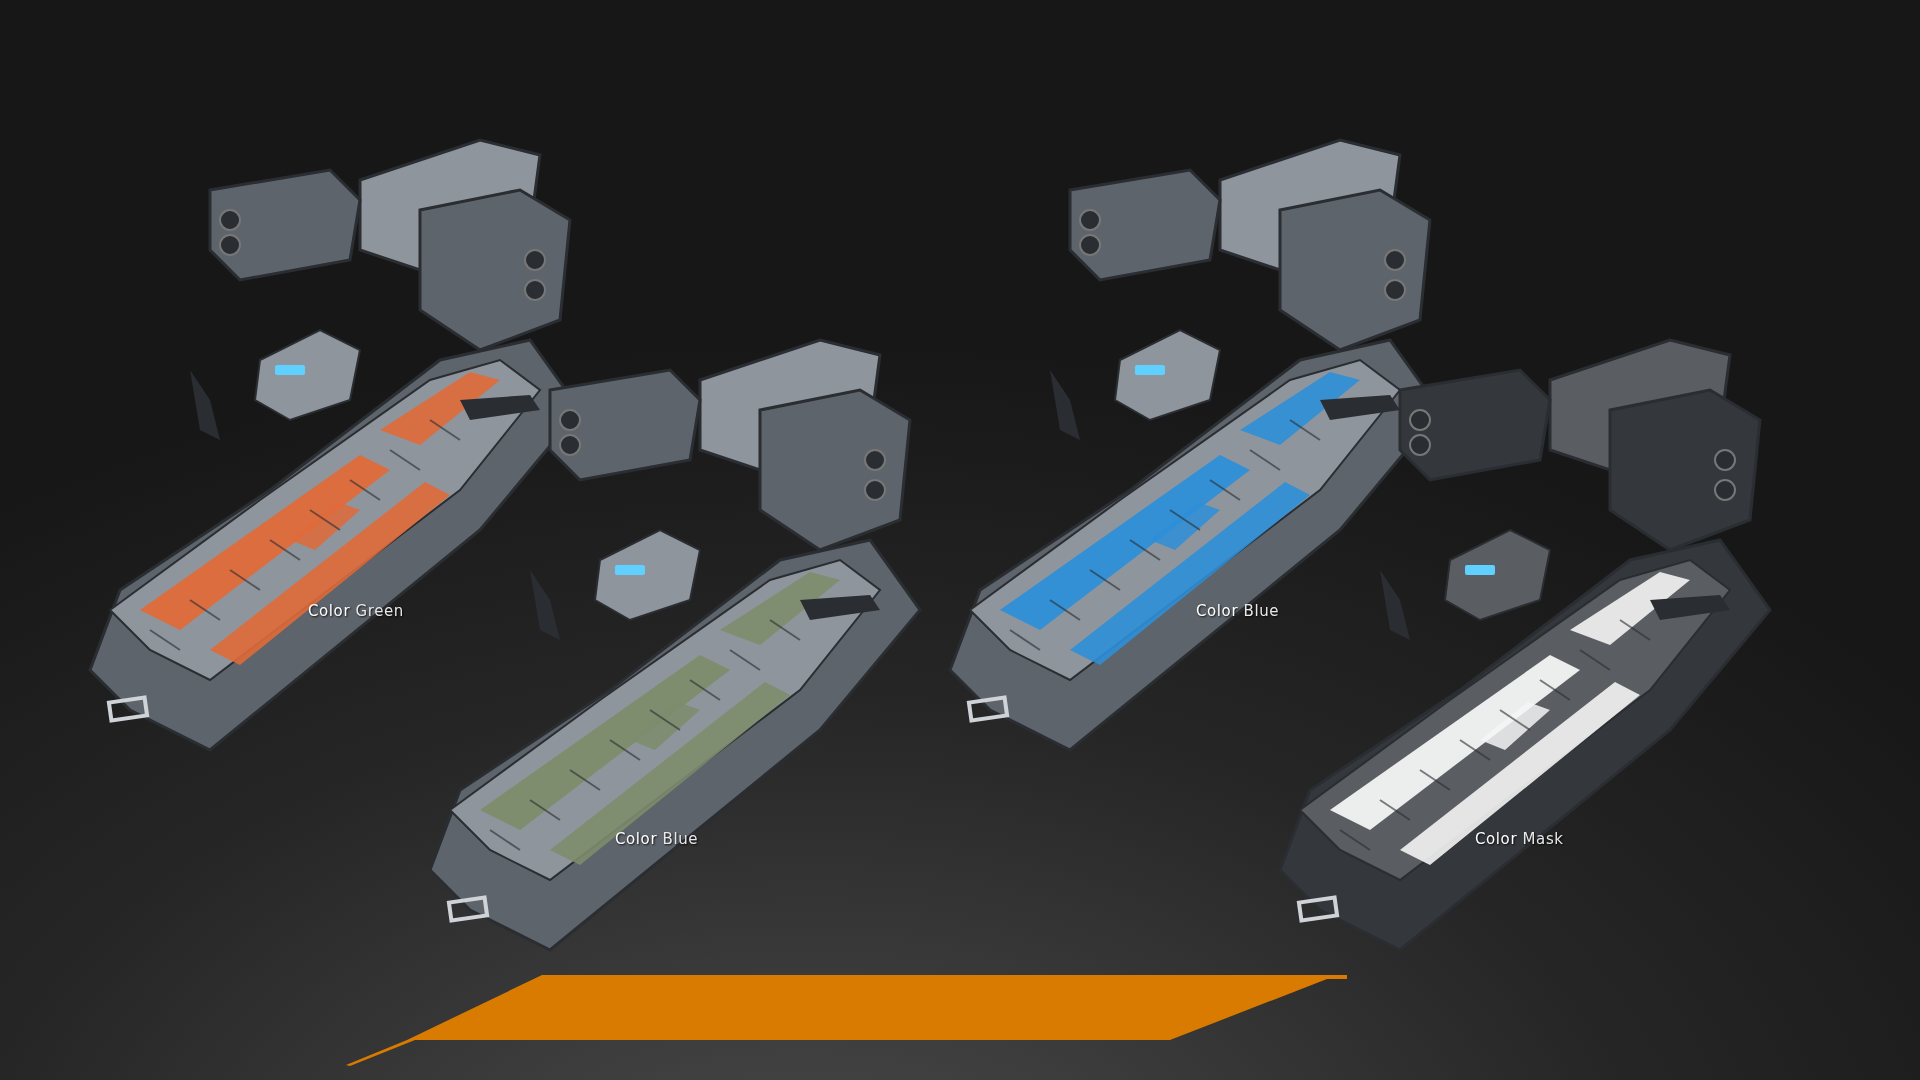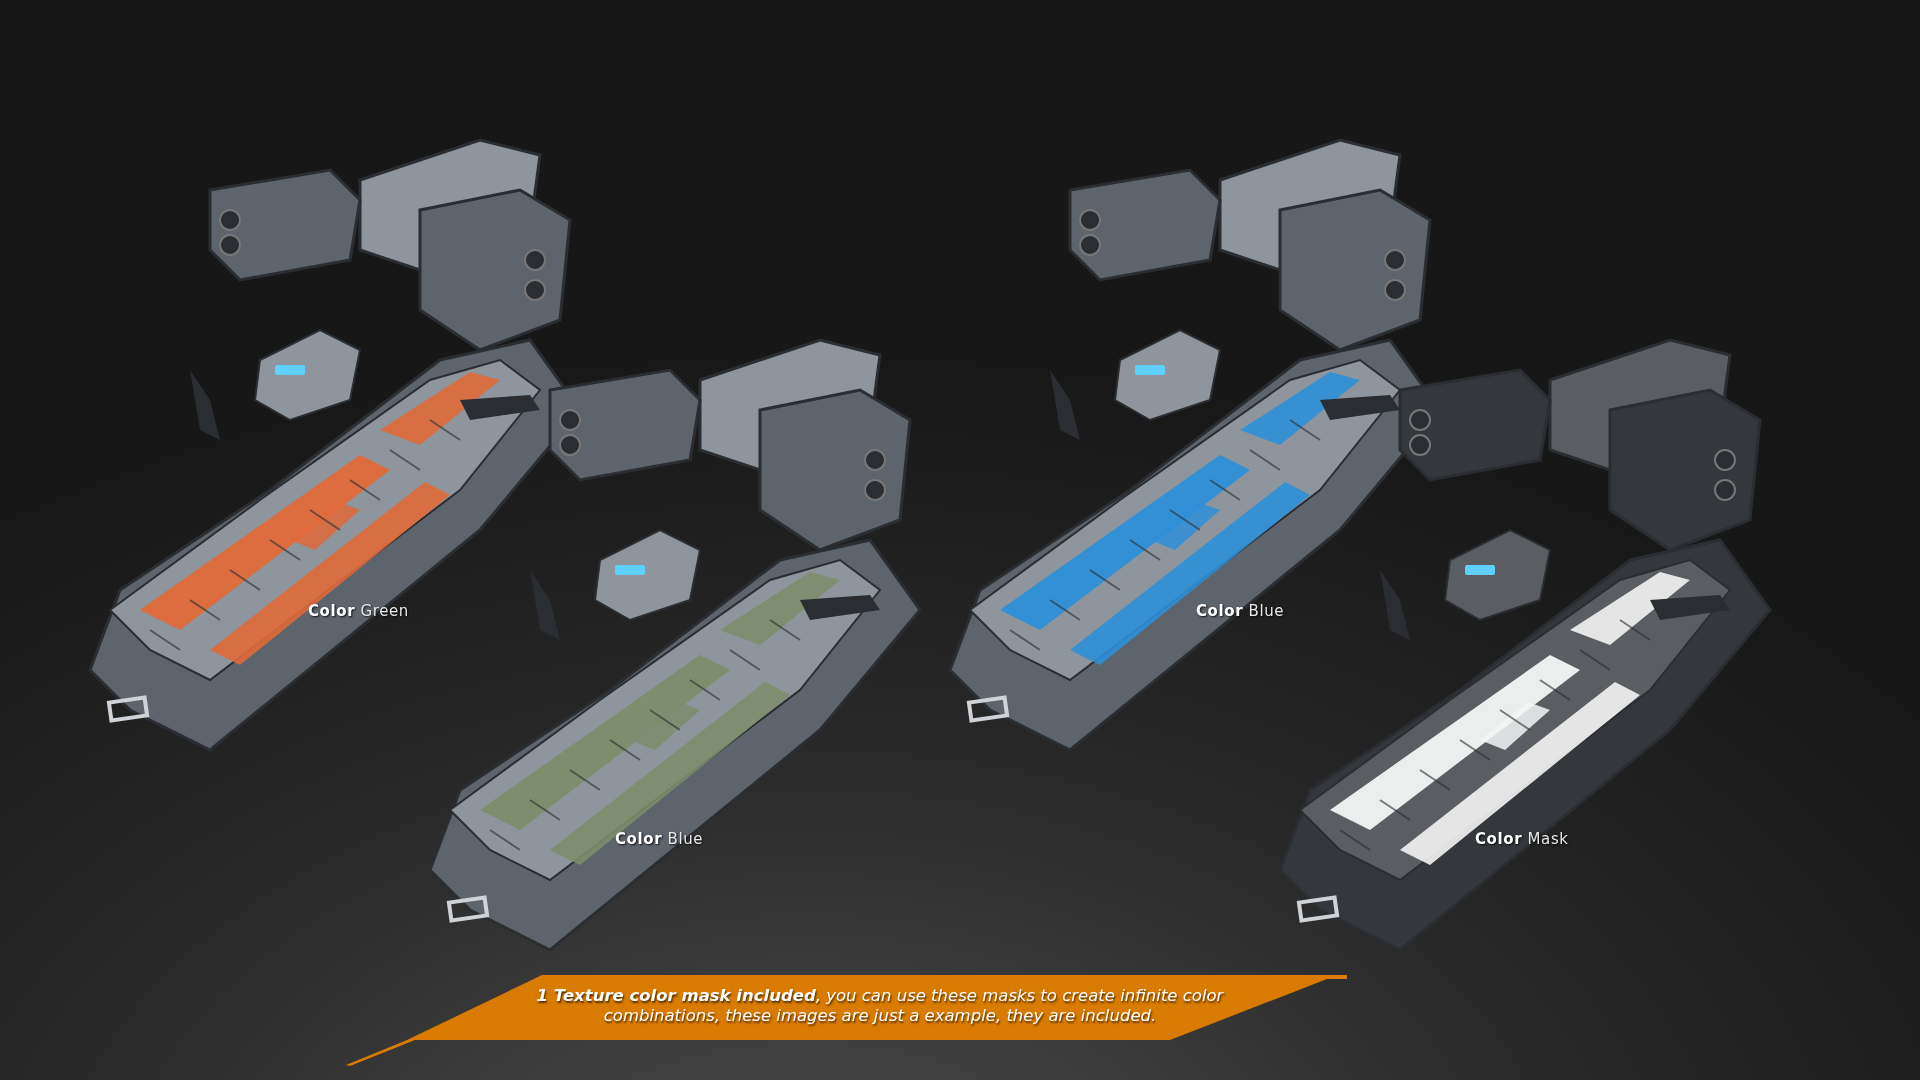--- a/index.html
+++ b/index.html
@@ -8,21 +8,21 @@
     background: radial-gradient(ellipse 1400px 900px at 42% 115%, #4c4c4c 0%, #3a3a3a 30%, #262626 60%, #171717 100%);
     font-family: "DejaVu Sans", sans-serif;
   }
   .stage { position:absolute; inset:0; }
   .ship { position:absolute; width:720px; height:680px; }
   .ship svg { width:100%; height:100%; overflow:visible; }
   .label {
     position:absolute; color:#e8e8e8; font-size:15px; letter-spacing:0.6px;
     text-shadow: 1px 1px 2px rgba(0,0,0,0.85); white-space:nowrap;
   }
-  .label .strong { font-weight:bold; color:#ffffff; }
+  .label .strong { font-weight:normal; color:#ffffff; }
   .banner-wrap { position:absolute; left:0; top:0; width:1920px; height:1080px; pointer-events:none; }
   .banner-text {
     position:absolute; left:480px; top:986px; width:800px; text-align:center;
     color:#ffffff; font-style:italic; font-size:16.5px; line-height:20px;
     text-shadow: 1px 2px 2px rgba(60,30,0,0.85);
     font-family: "DejaVu Sans", sans-serif;
   }
   .banner-text b { font-weight:bold; }
 </style>
 </head>
@@ -175,17 +175,13 @@
   </div>
   <div class="label" style="left:1475px; top:830px;">
     <span class="strong">Color</span>
     <span>Mask</span>
   </div>
 
   <svg class="banner-wrap" viewBox="0 0 1920 1080">
     <polygon id="banner-poly" points="542,975 1347,975 1347,979 1327,979 1170,1040 407,1040" fill="#d97b00"></polygon>
     <polygon id="banner-line" points="407,1040 415,1040 350,1066 346,1065" fill="#d97b00"></polygon>
   </svg>
-  <div class="banner-text">
-    <b>1 Texture color mask included</b><span>, you can use these masks to create infinite color</span><br>
-    <span>combinations, these images are just a example, they are included.</span>
-  </div>
 </div>
 
 </body></html>

